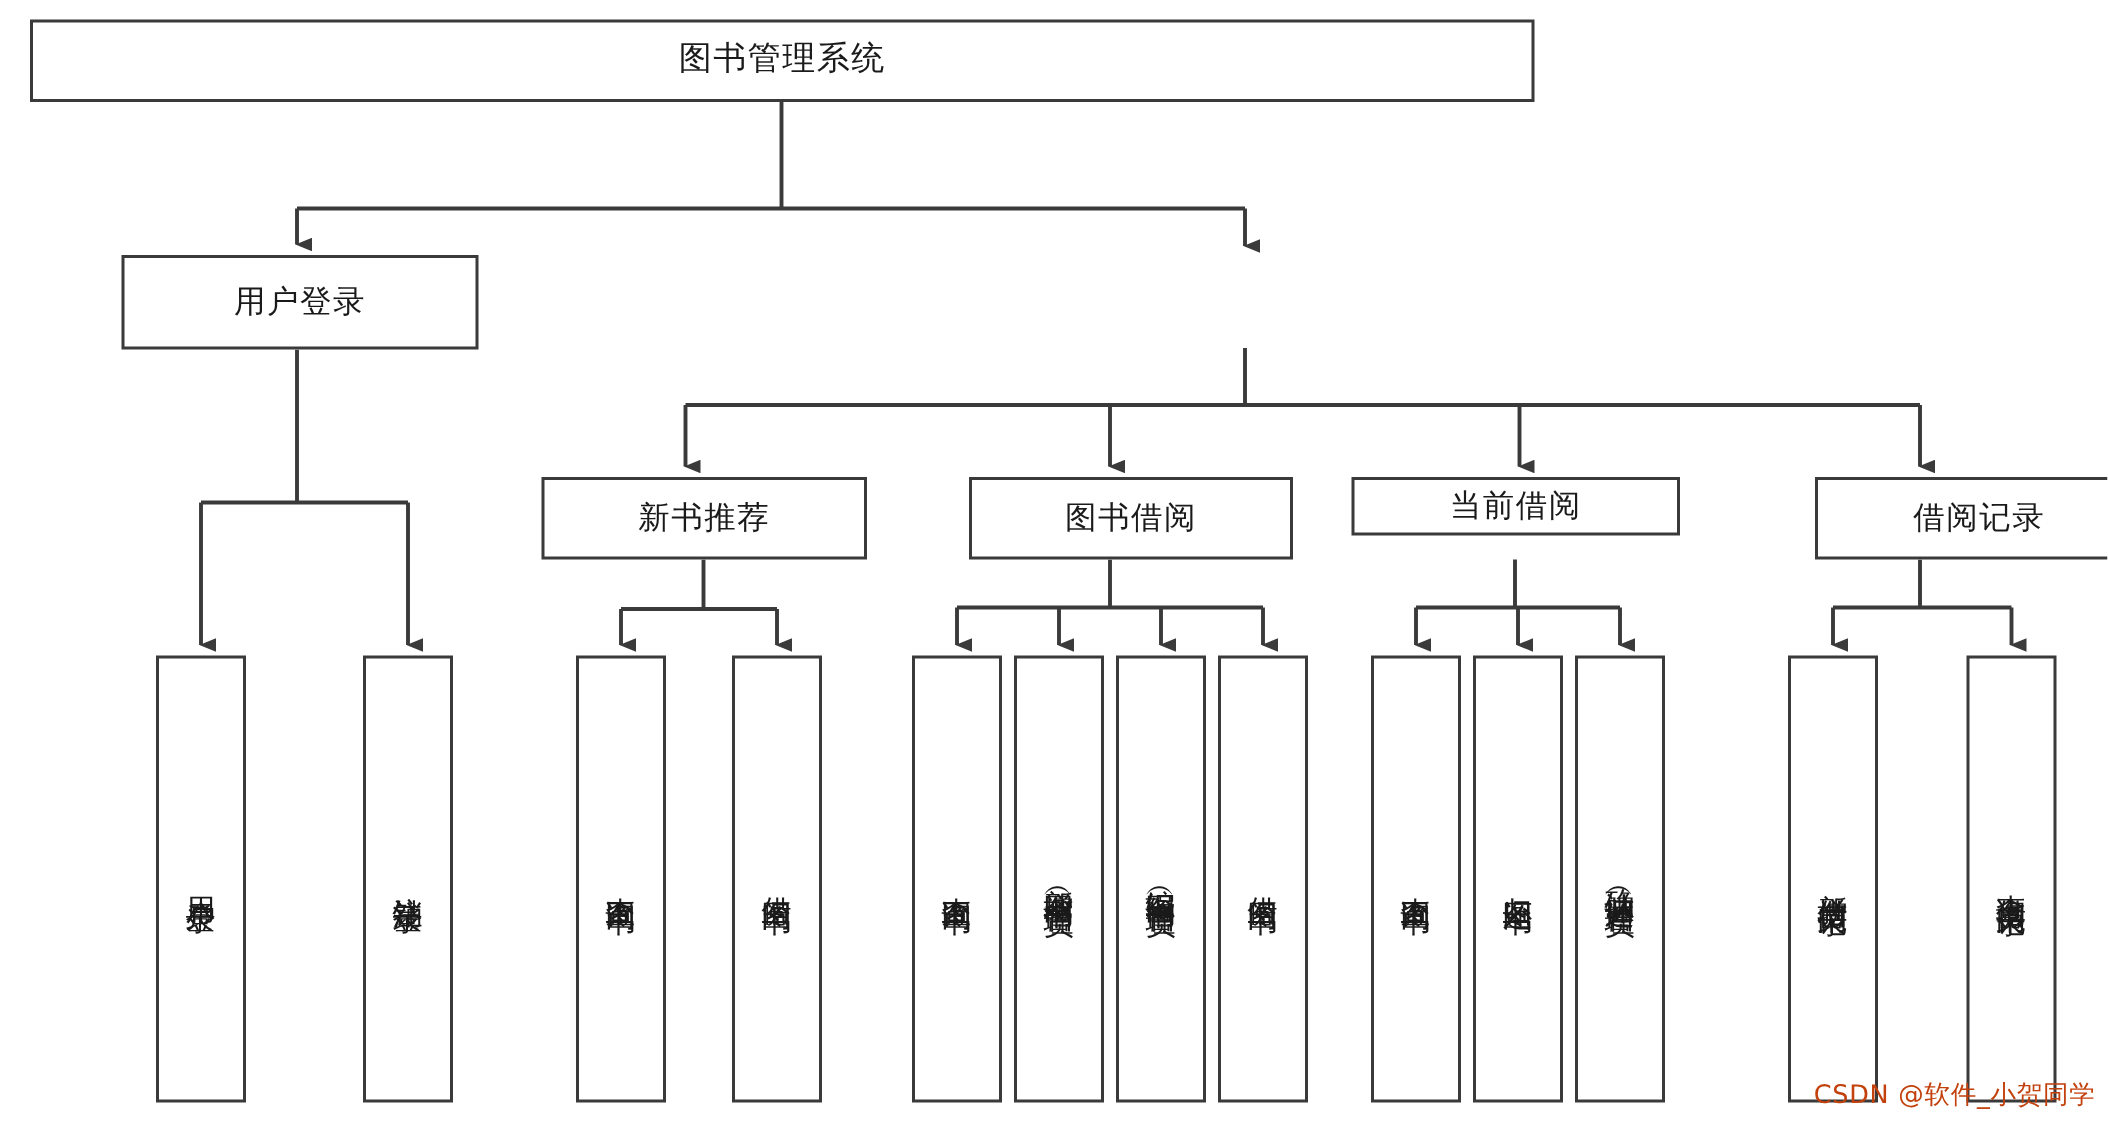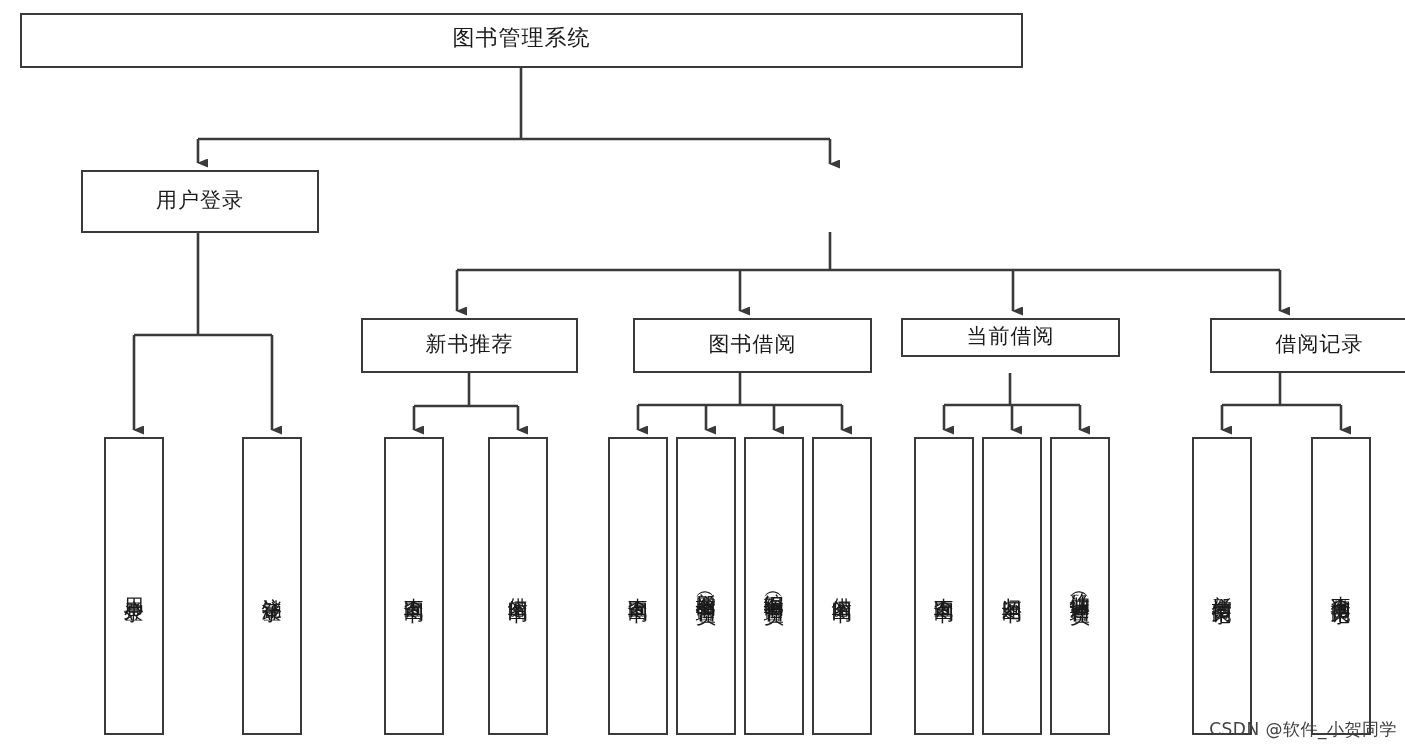--- a/index.html
+++ b/index.html
@@ -32,21 +32,20 @@
     background: #ffffff;
     display: flex;
     align-items: center;
     justify-content: center;
     color: #1a1a1a;
     line-height: 1.12;
   }
   .node.horiz {
     font-size: 21px;
     letter-spacing: 1px;
-    font-family: Liberation Mono, monospace;
   }
   .node.vert {
     writing-mode: vertical-rl;
     text-orientation: upright;
     font-size: 20px;
     letter-spacing: 2px;
     padding: 6px 0;
     align-items: center;
     justify-content: center;
     text-align: center;
@@ -58,21 +57,21 @@
     max-height: 100%;
   }
   #root-node {
     font-size: 22px;
   }
   .watermark {
     position: absolute;
     right: 8px;
     bottom: 6px;
     font-size: 17px;
-    color: #404040;
+    color: #c2410c;
     letter-spacing: 0.5px;
     white-space: nowrap;
   }
 </style>
 </head>
 <body>
 
 <div id="canvas">
 
   <svg class="edges" viewBox="0 0 1405 747">
@@ -125,21 +124,21 @@
     </g>
   </svg>
 
   <div class="node horiz" id="root-node" style="left:20px; top:13px; width:1003px; height:55px;">图书管理系统</div>
 
   <div class="node horiz" style="left:81px; top:170px; width:238px; height:63px;">用户登录</div>
 
 
   <div class="node horiz" style="left:361px; top:318px; width:217px; height:55px;text-align:center;">新书推荐</div>
 
-  <div class="node horiz" style="left:633px; top:318px; width:239px; height:55px;text-align:right;">图书借阅</div>
+  <div class="node horiz" style="left:646px; top:318px; width:216px; height:55px;text-align:right;">图书借阅</div>
 
   <div class="node horiz" style="left:901px; top:318px; width:219px; height:39px;">当前借阅</div>
 
   <div class="node horiz" style="left:1171px; top:318px; width:219px; height:55px;margin-left:39px;">借阅记录</div>
 
   <div class="node vert" style="left:104px; top:437px; width:60px; height:298px;">
     <span class="vtext">用户登录</span>
   </div>
 
   <div class="node vert" style="left:242px; top:437px; width:60px; height:298px;">

